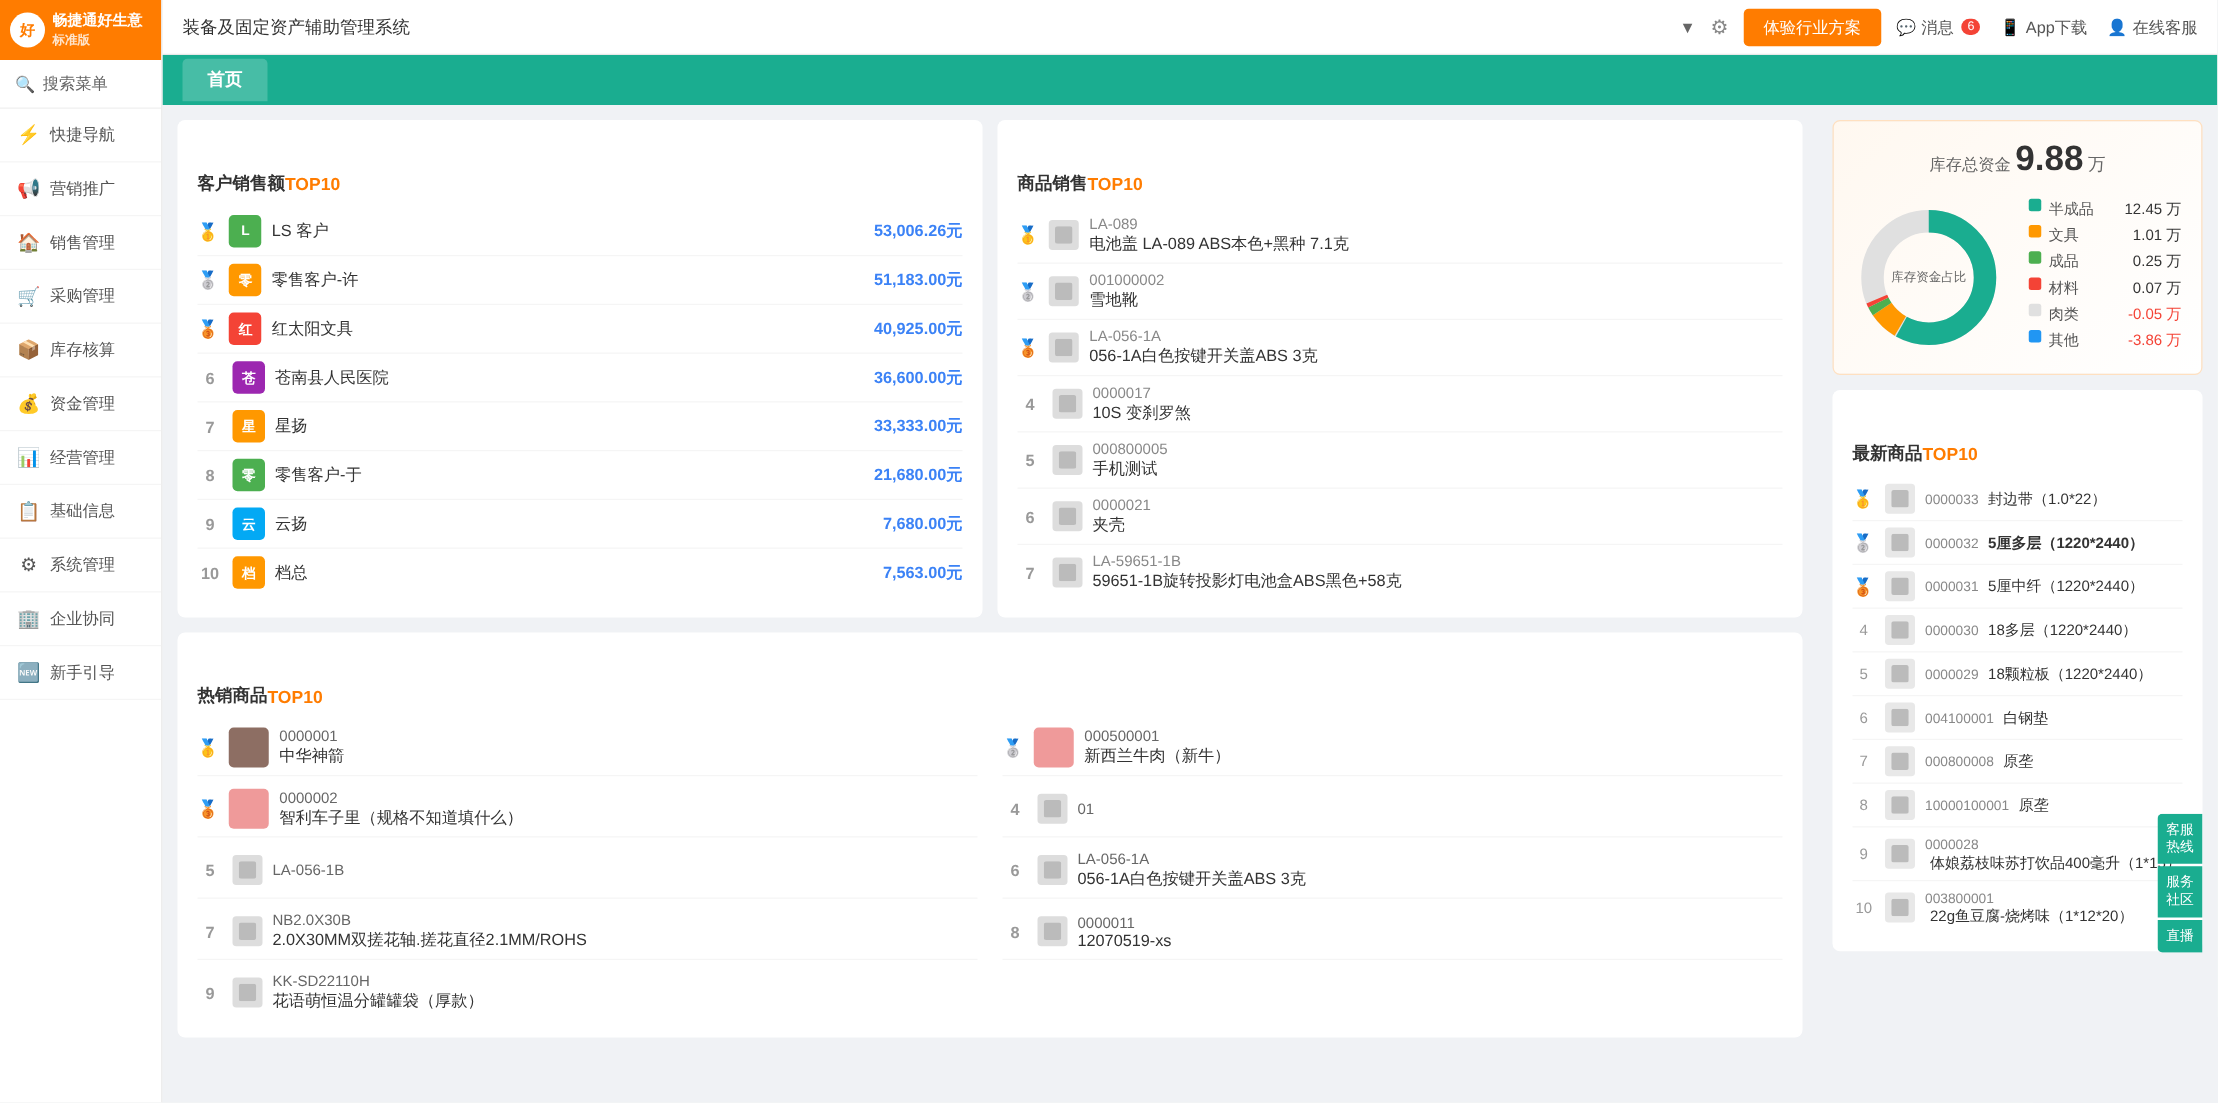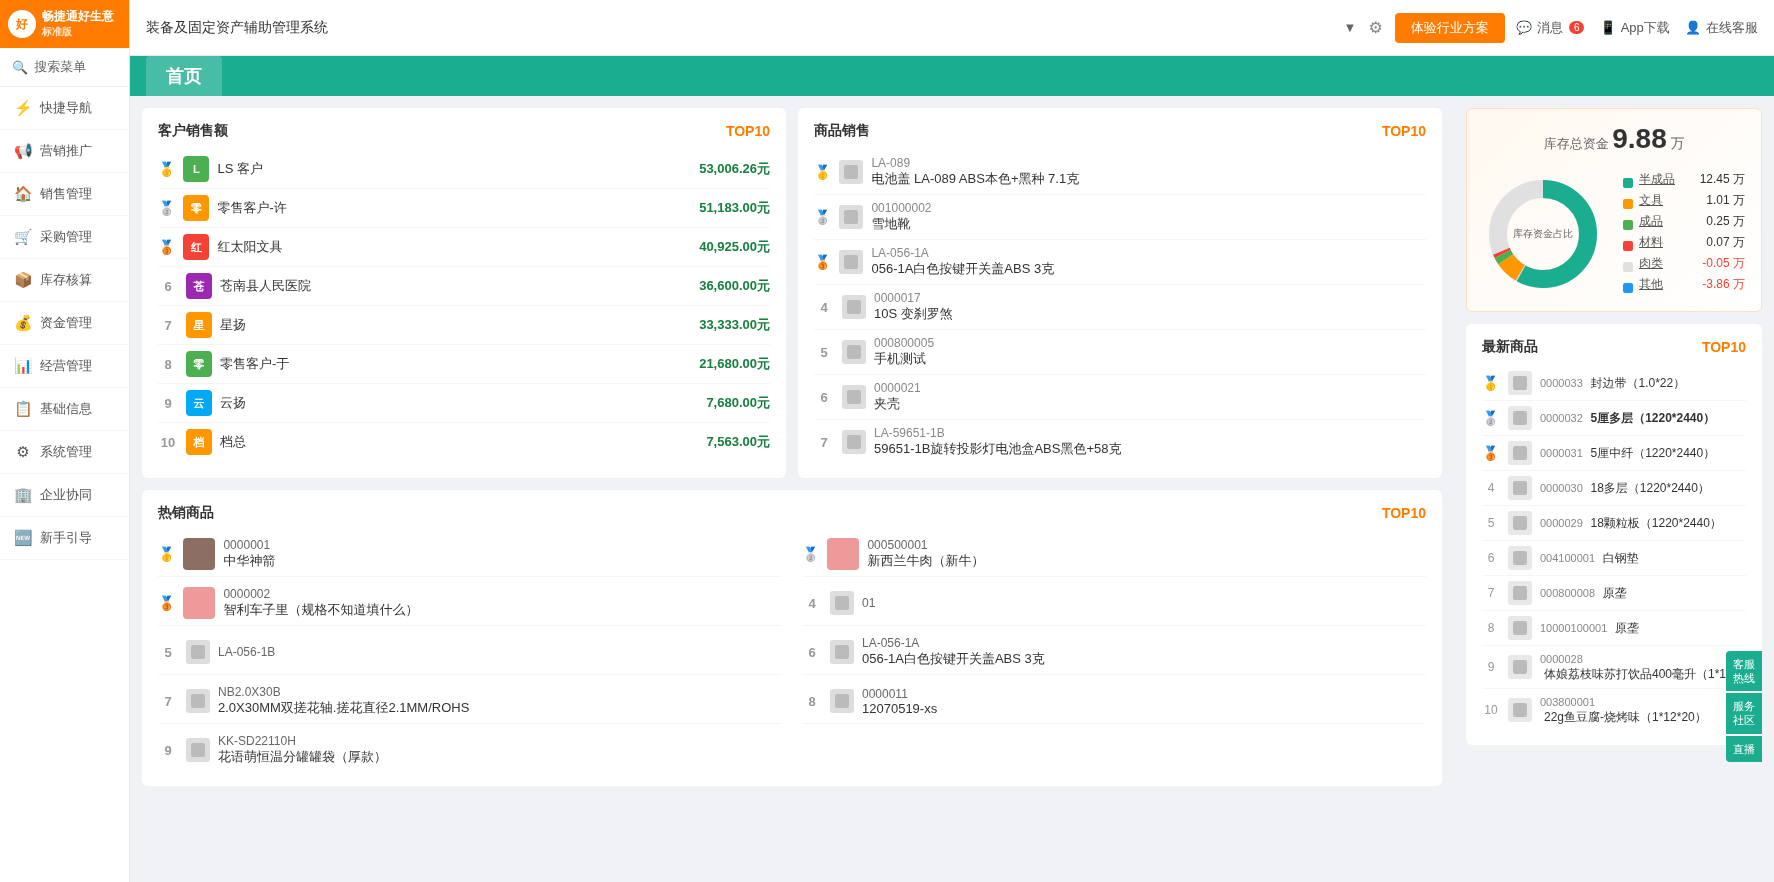--- a/index.html
+++ b/index.html
@@ -59,21 +59,21 @@
     
     .main-content {
       flex: 1;
       display: flex;
       flex-direction: column;
       overflow: hidden;
     }
 
     
     .topbar {
-      height: 56px;
+      height: 44px;
       background: #fff;
       border-bottom: 1px solid #e8e8e8;
       display: flex;
       align-items: center;
       padding: 0 16px;
       gap: 12px;
       flex-shrink: 0;
     }
     .topbar-title {
       font-size: 14px;
@@ -119,21 +119,21 @@
       height: 40px;
       display: flex;
       align-items: center;
       padding: 0 16px;
       flex-shrink: 0;
     }
     .tabbar-item {
       color: #fff;
       padding: 8px 20px;
       cursor: pointer;
-      font-size: 18px;
+      font-size: 14px;
       border-radius: 4px 4px 0 0;
     }
     .tabbar-item.active { background: rgba(255,255,255,0.2); font-weight: bold; }
 
     
     .page-body {
       flex: 1;
       overflow-y: auto;
       display: flex;
       gap: 0;
@@ -189,21 +189,21 @@
     .rank-avatar {
       width: 26px; height: 26px;
       border-radius: 4px;
       display: flex; align-items: center; justify-content: center;
       font-size: 11px; font-weight: bold; color: #fff;
       flex-shrink: 0;
     }
     .rank-info { flex: 1; min-width: 0; }
     .rank-code { font-size: 12px; color: #888; }
     .rank-name { font-size: 13px; color: #333; }
-    .rank-amount { font-size: 13px; color: #15803d; font-weight: bold; white-space: nowrap; }
+    .rank-amount { font-size: 13px; color: #3b82f6; font-weight: bold; white-space: nowrap; }
 
     
     .product-item {
       display: flex;
       align-items: center;
       padding: 6px 0;
       border-bottom: 1px solid #f5f5f5;
       gap: 8px;
     }
     .product-item:last-child { border-bottom: none; }
@@ -248,21 +248,21 @@
       display: flex; align-items: center; justify-content: space-between;
       margin-bottom: 4px;
       font-size: 12px;
     }
     .legend-dot {
       width: 10px; height: 10px;
       border-radius: 2px;
       margin-right: 6px;
       flex-shrink: 0;
     }
-    .legend-name { flex: 1; color: #555; display: flex; align-items: flex-end; text-decoration: underline; }
+    .legend-name { flex: 1; color: #555; display: flex; align-items: flex-start; }
     .legend-val { color: #333; font-size: 12px; white-space: nowrap; }
     .legend-neg { color: #f44336; }
 
     
     .new-product-item {
       display: flex;
       align-items: center;
       padding: 5px 0;
       border-bottom: 1px solid #f5f5f5;
       gap: 8px;
@@ -313,22 +313,23 @@
 
     .two-col {
       display: grid;
       grid-template-columns: 1fr 1fr;
       gap: 12px;
     }
 
     .section-header {
       display: flex;
       align-items: center;
-      justify-content: space-between;
+      justify-content: flex-start;
       margin-bottom: 10px;
+      margin-top: 28px;
     }
     .section-title {
       font-size: 14px;
       font-weight: bold;
       color: #333;
     }
     .top10-label {
       color: #ff7c00;
       font-weight: bold;
       font-size: 14px;

